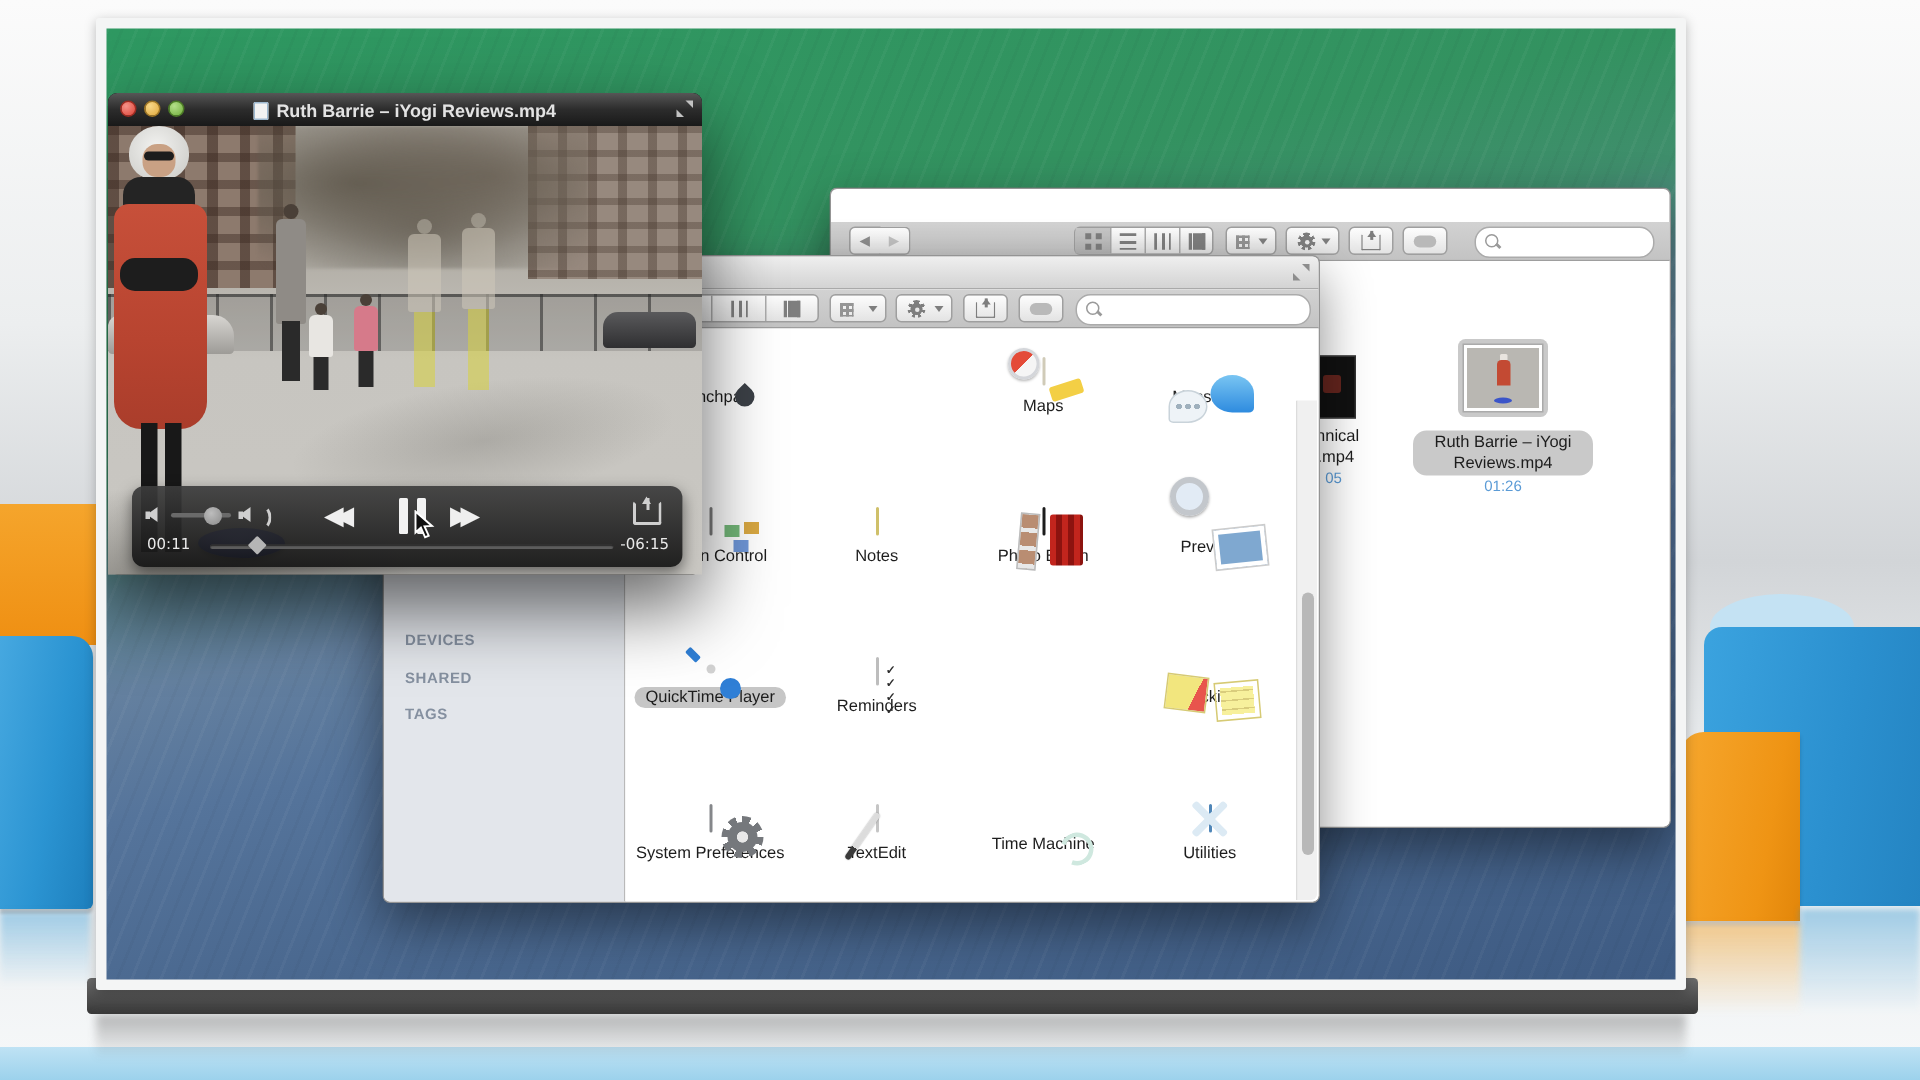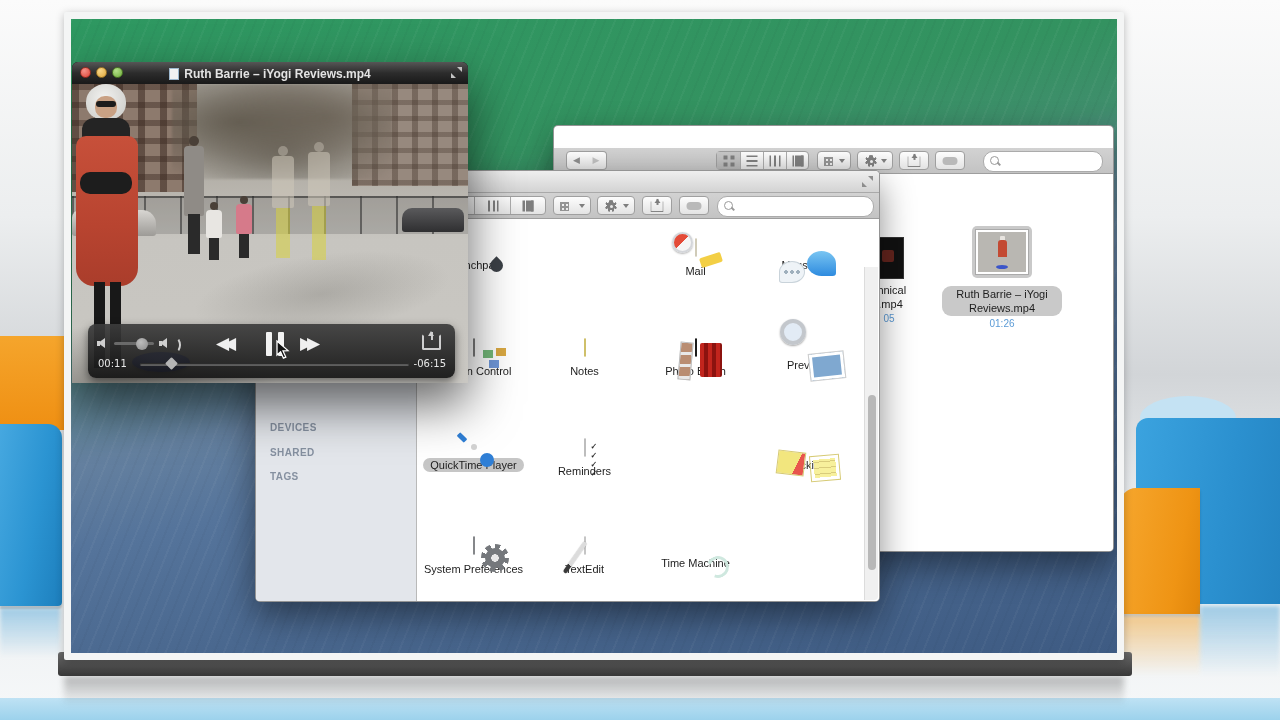--- a/index.html
+++ b/index.html
@@ -350,35 +350,36 @@
       </span>
     </div>
     <div class="app-sidebar sideheads">
       <div class="side-h">DEVICES</div>
       <div class="side-h">SHARED</div>
       <div class="side-h">TAGS</div>
     </div>
     <div class="app-content">
 
       <div class="appcell" style="left:1px;top:17px"><span class="iconwrap"><span class="appicon ic-launchpad"></span></span><div class="lbl"><span>Launchpad</span></div></div>
-      <div class="appcell" style="left:223px;top:17px"><span class="iconwrap"><span class="appicon ic-maps"></span></span><div class="lbl"><span>Mail</span></div></div>
+      <div class="appcell" style="left:223px;top:17px"><span class="iconwrap"><span class="appicon ic-maps"></span></span><div class="lbl"><span>Maps</span></div></div>
       <div class="appcell" style="left:334px;top:17px"><span class="iconwrap"><span class="appicon ic-messages"></span></span><div class="lbl"><span>Messages</span></div></div>
 
       <div class="appcell" style="left:1px;top:117px"><span class="iconwrap"><span class="appicon ic-mission"></span></span><div class="lbl"><span>Mission Control</span></div></div>
       <div class="appcell" style="left:112px;top:117px"><span class="iconwrap"><span class="appicon ic-notes"></span></span><div class="lbl"><span>Notes</span></div></div>
       <div class="appcell" style="left:223px;top:117px"><span class="iconwrap"><span class="appicon ic-photobooth"></span></span><div class="lbl"><span>Photo Booth</span></div></div>
       <div class="appcell" style="left:334px;top:117px"><span class="iconwrap"><span class="appicon ic-preview"></span></span><div class="lbl"><span>Preview</span></div></div>
 
       <div class="appcell sel" style="left:1px;top:217px"><span class="iconwrap"><span class="appicon ic-quicktime"></span></span><div class="lbl"><span>QuickTime Player</span></div></div>
       <div class="appcell" style="left:112px;top:217px"><span class="iconwrap"><span class="appicon ic-reminders"></span></span><div class="lbl"><span>Reminders</span></div></div>
       <div class="appcell" style="left:334px;top:217px"><span class="iconwrap"><span class="appicon ic-stickies"></span></span><div class="lbl"><span>Stickies</span></div></div>
 
       <div class="appcell" style="left:1px;top:315px"><span class="iconwrap"><span class="appicon ic-sysprefs"></span></span><div class="lbl"><span>System Preferences</span></div></div>
       <div class="appcell" style="left:112px;top:315px"><span class="iconwrap"><span class="appicon ic-textedit"></span></span><div class="lbl"><span>TextEdit</span></div></div>
       <div class="appcell" style="left:223px;top:315px"><span class="iconwrap"><span class="appicon ic-timemachine"></span></span><div class="lbl"><span>Time Machine</span></div></div>
+      <div class="appcell" style="left:334px;top:315px"><span class="iconwrap"><span class="appicon ic-utilities"></span></span><div class="lbl"><span>Utilities</span></div></div>
       <div class="scrolltrack">
             <span class="scrollthumb" style="top:128px;height:175px"></span>
           </div>
     </div>
   </div>
 
   <div class="qtwin">
     <div class="qt-title">
       <span class="tl-dot tl-red" style="left:8px"></span>
       <span class="tl-dot tl-yellow" style="left:24px"></span>

